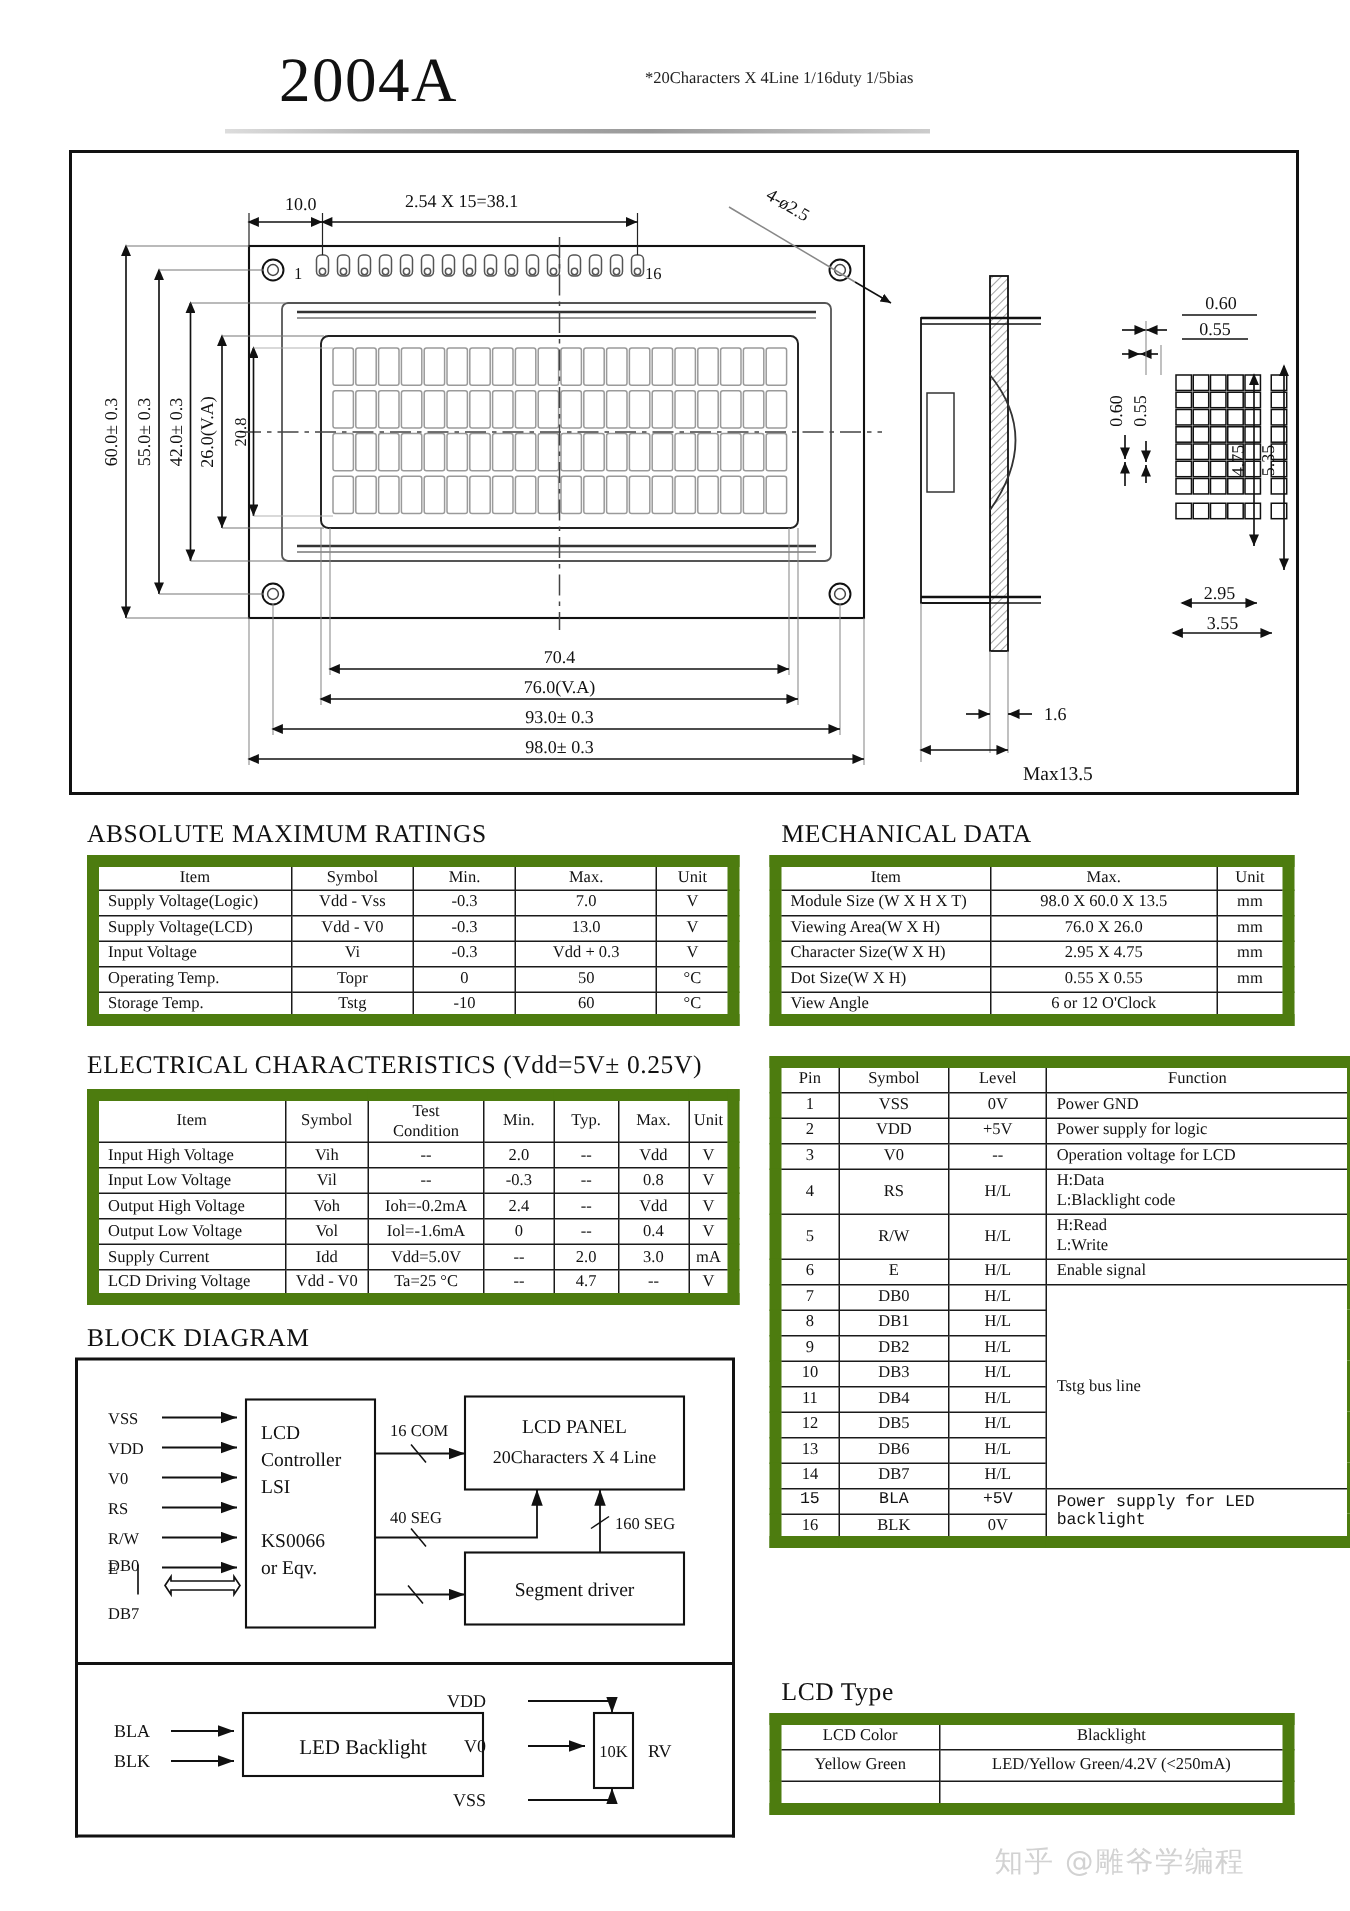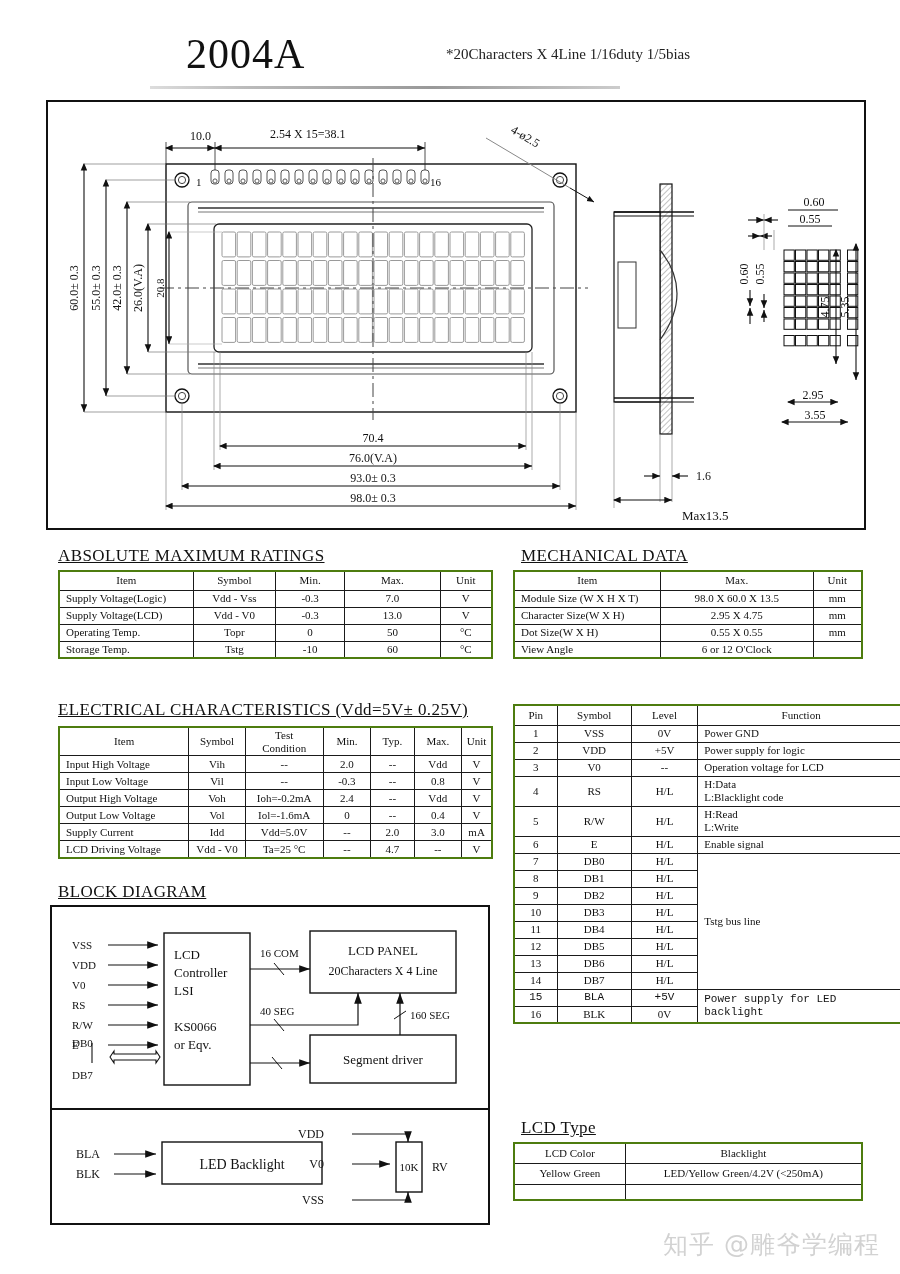--- a/index.html
+++ b/index.html
@@ -16,72 +16,71 @@
     position:absolute; left:186px; top:30px;
     font-size:42px; letter-spacing:1px; color:#111;
     font-family:"Liberation Serif", serif;
   }
   .title-rule {
     position:absolute; left:150px; top:86px; width:470px; height:3px;
     background:linear-gradient(to right,#ddd,#bbb 20%,#999 60%,#ccc);
   }
   .title-sub {
     position:absolute; left:430px; top:46px;
-    font-size:15px; color:#222; white-space:nowrap;margin-left:16px;
+    font-size:11px; color:#222; white-space:nowrap;
   }
 
   
   .drawing-panel {
     position:absolute; left:46px; top:100px;
     width:820px; height:430px;
     border:2px solid #111; background:#fff;
   }
   .dwg { position:absolute; left:0; top:0; width:820px; height:430px; }
 
   
   .sec-head {
     position:absolute;
     font-size:17px; letter-spacing:.4px; color:#111;
     white-space:nowrap;
     font-family:"Liberation Serif", serif;
-    text-decoration:underline;
   }
 
   
   table.ds {
     border-collapse:collapse;
     position:absolute;
     background:#fff;
     font-size:11px;
     font-family:"Liberation Serif", serif;
   }
   table.ds td, table.ds th {
     border:1px solid #1a1a1a;
     text-align:center;
     vertical-align:middle;
     padding:1px 2px;
     font-weight:normal;
     line-height:1.15;
   }
-  table.ds { border:2px solid #4d7c0f; }
+  table.ds { border:8px solid #4d7c0f; }
   .lft { text-align:left !important; padding-left:6px !important; }
   .two-line { line-height:1.25; }
 
   
   .block-panel {
     position:absolute; left:50px; top:905px;
     width:440px; height:205px;
     border:2px solid #111; background:#fff;
   }
   .bd { position:absolute; left:0; top:0; width:440px; height:205px; }
 
   
   .watermark {
     position:absolute; left:663px; top:1228px;
-    font-size:25px; color:#d2d2d2;
+    font-size:19px; color:#d2d2d2;
     font-family:"DejaVu Sans", sans-serif;
     white-space:nowrap;
     letter-spacing:1px;
   }
 
   svg text { font-family:"Liberation Serif", serif; fill:#111; }
 </style>
 </head>
 <body>
 
@@ -438,20 +437,27 @@
         <td>V</td>
       </tr>
       <tr style="height: 17px;">
         <td class="lft">Supply Voltage(LCD)</td>
         <td>Vdd - V0</td>
         <td>-0.3</td>
         <td>13.0</td>
         <td>V</td>
       </tr>
       <tr style="height: 17px;">
+        <td class="lft">Input  Voltage</td>
+        <td>Vi</td>
+        <td>-0.3</td>
+        <td>Vdd + 0.3</td>
+        <td>V</td>
+      </tr>
+      <tr style="height: 17px;">
         <td class="lft">Operating  Temp.</td>
         <td>Topr</td>
         <td>0</td>
         <td>50</td>
         <td>°C</td>
       </tr>
       <tr style="height: 17px;">
         <td class="lft">Storage  Temp.</td>
         <td>Tstg</td>
         <td>-10</td>
@@ -467,20 +473,25 @@
       <tr>
         <th style="width: 42%; height: 19px;">Item</th>
         <th style="width: 44%; height: 19px;">Max.</th>
         <th style="width: 14%; height: 19px;">Unit</th>
       </tr>
     </thead>
     <tbody>
       <tr style="height: 17px;">
         <td class="lft">Module  Size (W X H X T)</td>
         <td>98.0  X  60.0 X 13.5</td>
+        <td>mm</td>
+      </tr>
+      <tr style="height: 17px;">
+        <td class="lft">Viewing  Area(W X H)</td>
+        <td>76.0 X 26.0</td>
         <td>mm</td>
       </tr>
       <tr style="height: 17px;">
         <td class="lft">Character  Size(W X H)</td>
         <td>2.95 X 4.75</td>
         <td>mm</td>
       </tr>
       <tr style="height: 17px;">
         <td class="lft">Dot  Size(W X H)</td>
         <td>0.55 X 0.55</td>

